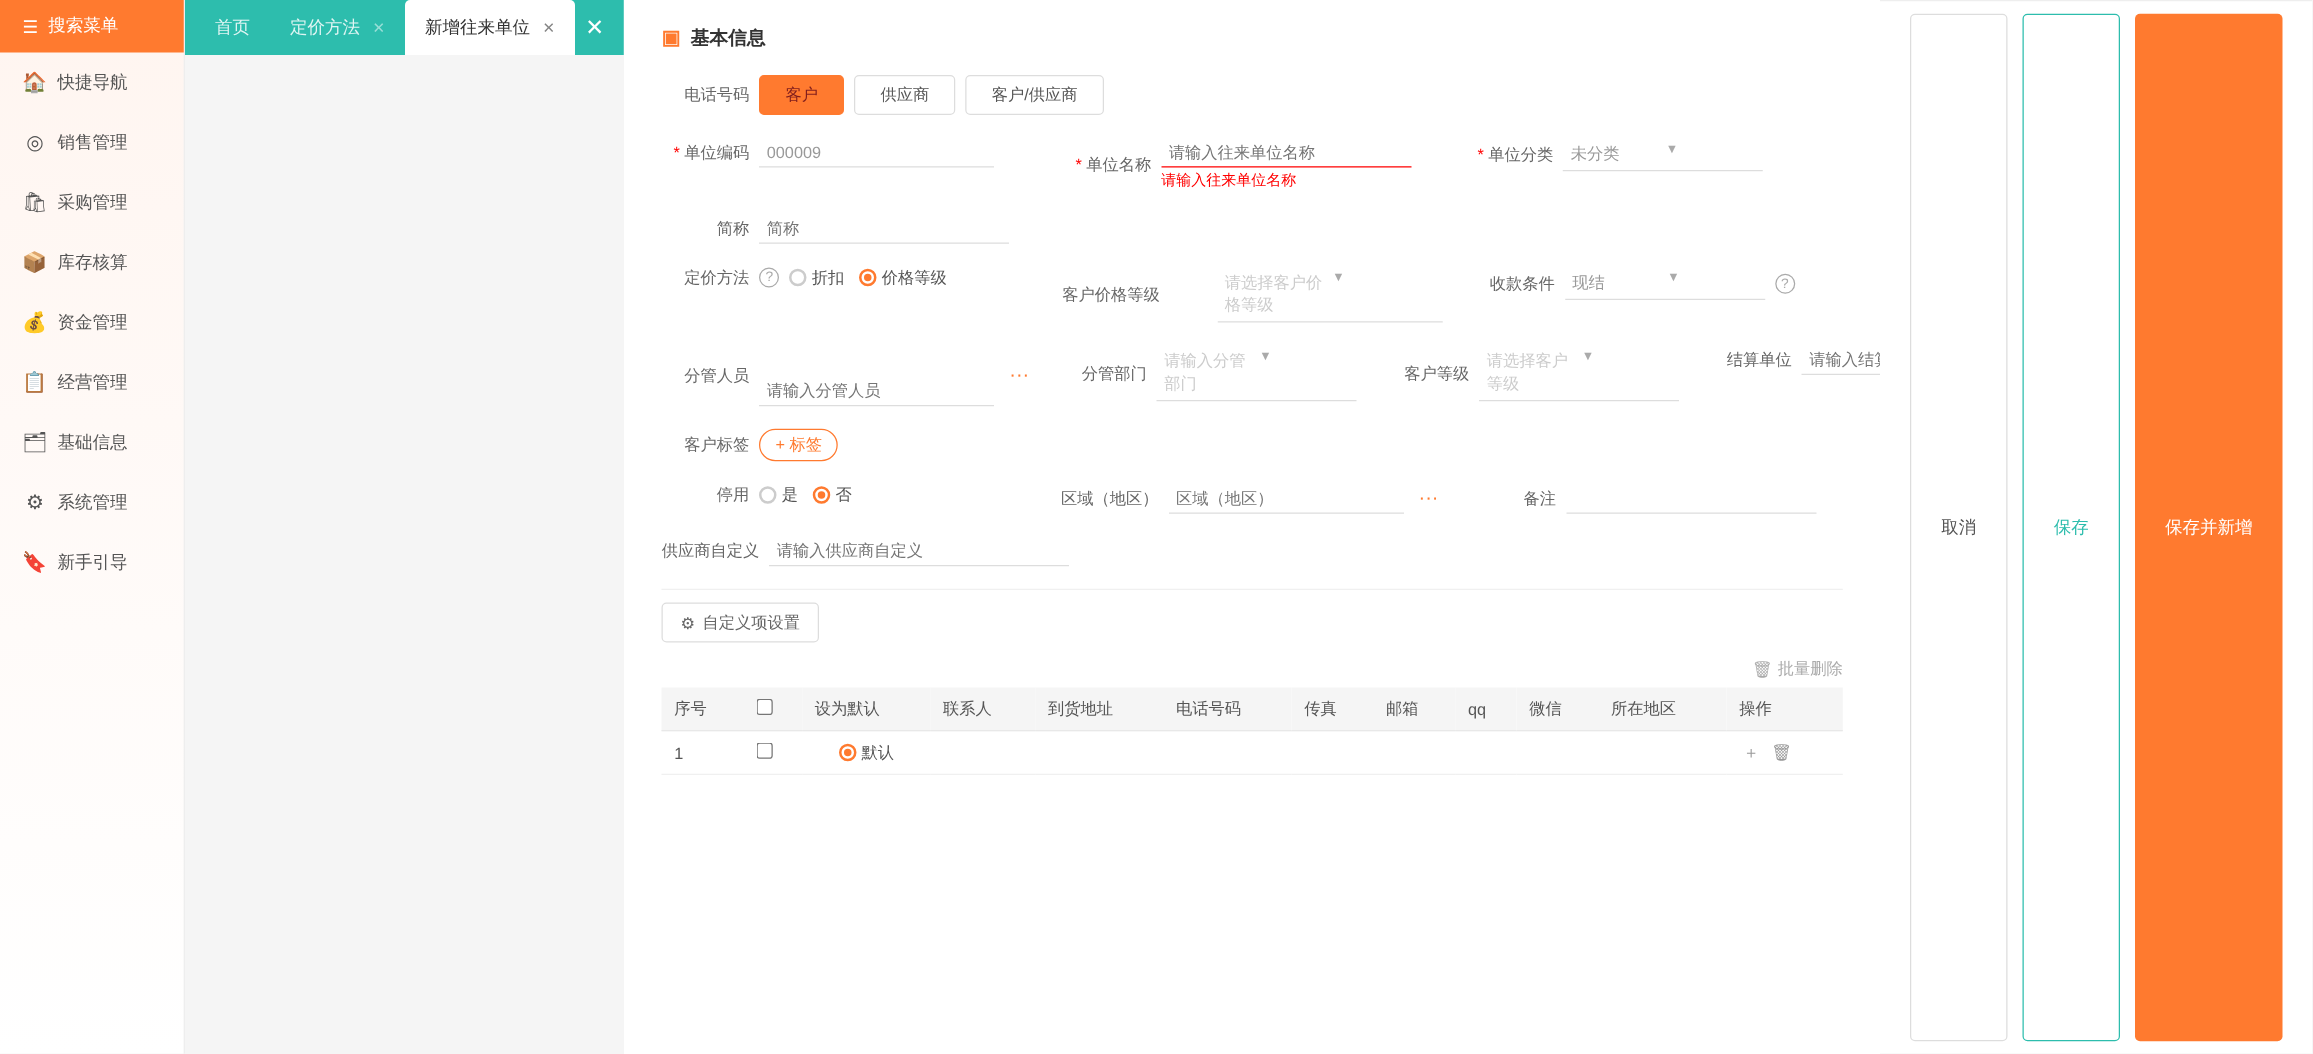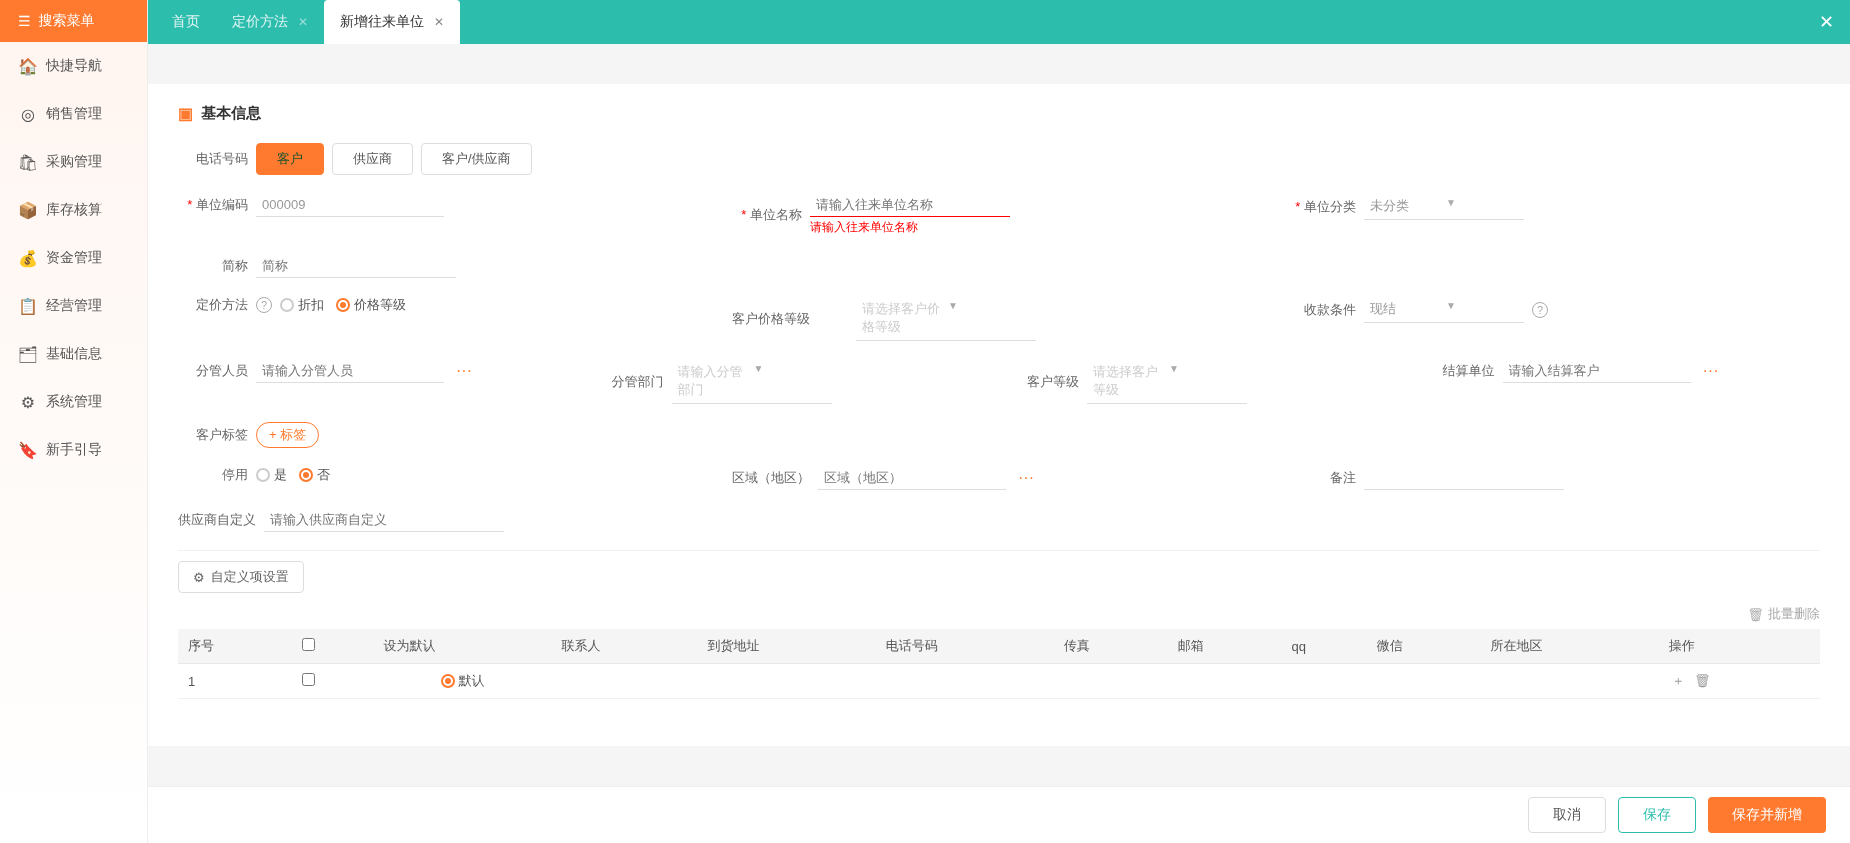--- a/index.html
+++ b/index.html
@@ -29,21 +29,21 @@
       color: white;
       padding: 12px 18px;
       font-size: 14px;
       display: flex;
       align-items: center;
       gap: 8px;
       cursor: pointer;
     }
 
     
-    .main { flex: 1; display: flex; flex-direction: column; overflow: hidden; gap: 40px; }
+    .main { flex: 1; display: flex; flex-direction: row; overflow: hidden; }
 
     
     .tab-bar {
       background: #2dbdad;
       display: flex;
       align-items: center;
       height: 44px;
       padding: 0 8px;
       flex-shrink: 0;
     }
@@ -138,21 +138,21 @@
       padding: 6px 20px;
       border: 1px solid #ddd;
       background: white;
       border-radius: 4px;
       cursor: pointer;
       font-size: 13px;
       color: #555;
     }
     .unit-btn.active {
       background: #ff7a2f;
-      color: #14532d;
+      color: #7f1d1d;
       border-color: #ff7a2f;
     }
 
     
     .form-select {
       display: flex;
       align-items: flex-start;
       border: none;
       border-bottom: 1px solid #ddd;
       padding: 4px 6px;
@@ -447,21 +447,21 @@
           <span>现结</span>
           <span class="arrow">▼</span>
         </div>
         <span class="help-icon">?</span>
       </div>
     </div>
 
     <div class="form-row">
       <div class="form-field">
         <span class="form-label">分管人员</span>
-        <input class="form-input" type="text" style="min-width: 140px;" placeholder="请输入分管人员">
+        <input class="form-input" type="text" style="min-width: 140px; margin-top: 25px;" placeholder="请输入分管人员">
         <span class="dots-btn">···</span>
       </div>
       <div class="form-field">
         <span class="form-label">分管部门</span>
         <div class="form-select" style="min-width:160px;">
           <span style="color:#ccc;">请输入分管部门</span>
           <span class="arrow">▼</span>
         </div>
       </div>
       <div class="form-field">

